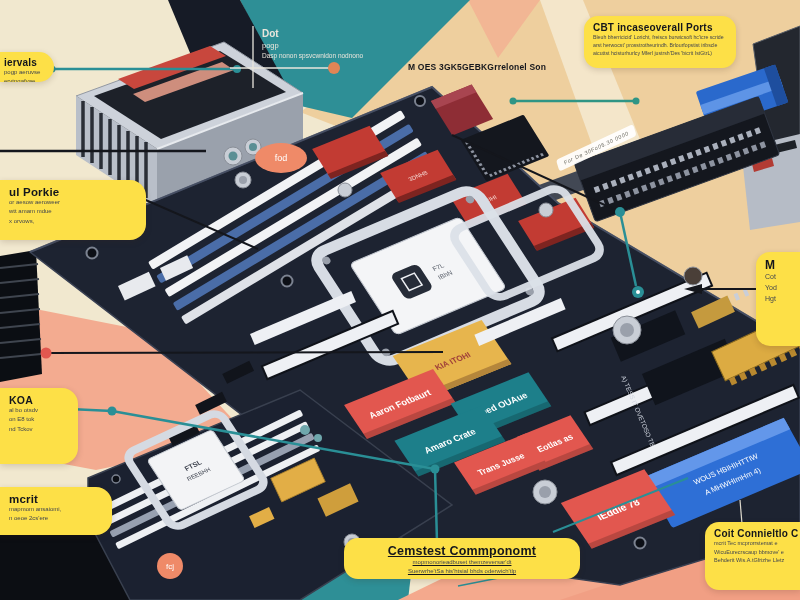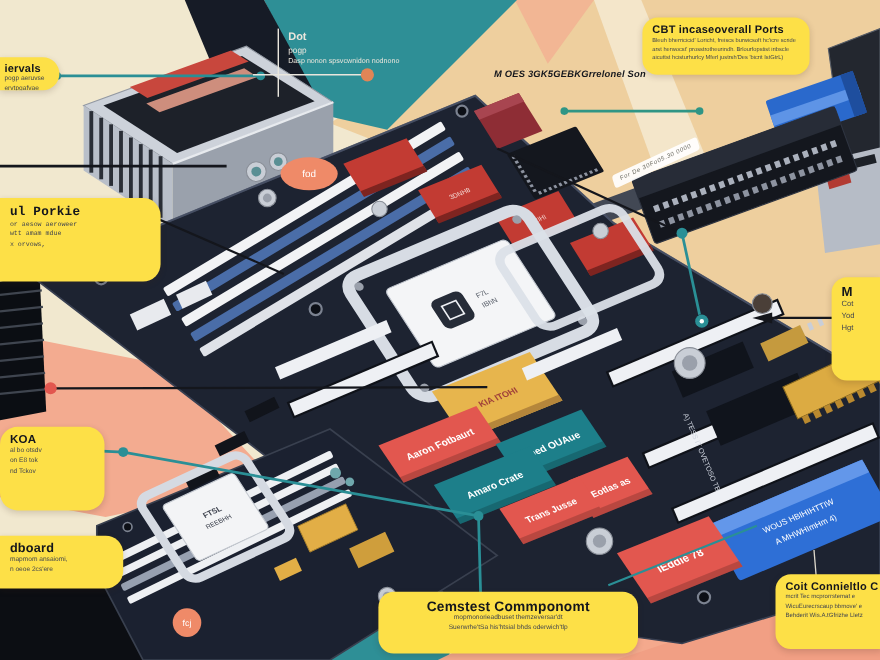--- a/index.html
+++ b/index.html
@@ -10,21 +10,21 @@
   .callout{position:absolute;background:#fde047;color:#14161c;box-shadow:0 2px 6px rgba(60,40,20,.18);padding:6px 9px;box-sizing:border-box;overflow:hidden;}
   .co-title{font-weight:bold;font-size:10.5px;letter-spacing:.2px;white-space:nowrap;}
   .co-line{font-size:6px;color:#43464e;line-height:1.55;white-space:nowrap;}
   .r-all{border-radius:14px;}
   .r-right{border-radius:0 16px 16px 0;}
   .r-left{border-radius:14px 0 0 14px;}
   .navy-label{position:absolute;left:262px;top:28px;width:150px;color:#eae6dc;}
   .navy-label .l1{font-weight:bold;font-size:10px;}
   .navy-label .l2{font-size:7.5px;margin-top:2px;}
   .navy-label .l3{font-size:6.5px;margin-top:2px;white-space:nowrap;}
-  .topcenter-label{position:absolute;left:449px;top:62px;font-size:8.5px;font-weight:bold;color:#15171d;white-space:nowrap;letter-spacing:.2px;font-style:italic;}
+  .topcenter-label{position:absolute;left:408px;top:62px;font-size:8.5px;font-weight:bold;color:#15171d;white-space:nowrap;letter-spacing:.2px;}
   .strip-label{position:absolute;left:556px;top:160px;background:rgba(255,255,255,.92);border-radius:3px;padding:3px 7px;font-size:5.5px;color:#6b6a60;letter-spacing:.6px;transform:rotate(-25deg) skewX(-8deg);transform-origin:left top;white-space:nowrap;}
   .ctr{text-align:center;}
 </style>
 </head>
 <body>
 
 <div id="stage">
 
 <svg id="art" width="800" height="600" viewBox="0 0 800 600">
 
@@ -370,55 +370,55 @@
 </div>
 <div class="topcenter-label">M OES 3GK5GEBKGrrelonel Son</div>
 <div class="strip-label">For De 30Fo05.30 0000</div>
 
 <div class="callout r-right" style="left:0;top:52px;width:54px;height:30px;padding:5px 4px;">
   <div class="co-title" style="font-size:10px;">iervals</div>
   <div class="co-line">pogp aeruvse</div>
   <div class="co-line">ervtpgafvae</div>
 </div>
 
-<div class="callout r-right" style="left:0;top:180px;width:146px;height:76px;font-family:Liberation Mono, monospace;">
+<div class="callout r-right" style="left:0;top:180px;width:146px;height:60px;">
   <div class="co-title" style="font-size:11.5px;">ul Porkie</div>
   <div class="co-line">or aesow aeroweer</div>
   <div class="co-line">wtt amam mdue</div>
   <div class="co-line">x orvows,</div>
 </div>
 
-<div class="callout r-right" style="left:0;top:388px;width:95px;height:76px;border-radius:16px;">
+<div class="callout r-right" style="left:0;top:388px;width:78px;height:76px;">
   <div class="co-title" style="font-size:10.5px;">KOA</div>
   <div class="co-line">al bo otsdv</div>
   <div class="co-line">on E8 tok</div>
   <div class="co-line">nd Tckov</div>
 </div>
 
 <div class="callout r-right" style="left:0;top:487px;width:112px;height:48px;">
-  <div class="co-title" style="font-size:11.5px;">dboard</div>
+  <div class="co-title" style="font-size:11.5px;">mcrit</div>
   <div class="co-line">mapmom ansaiomi,</div>
   <div class="co-line">n oeoe 2cs'ere</div>
 </div>
 
 <div class="callout r-all" style="left:584px;top:16px;width:152px;height:52px;">
   <div class="co-title" style="font-size:10px;">CBT incaseoverall Ports</div>
   <div class="co-line" style="font-size:5.2px;">Bleuh bherricicid' Loricht, freiscs burwicsoft hc'icre scride</div>
   <div class="co-line" style="font-size:5.2px;">arst herwocst' prosstrotheurindh. Brlourfopstist iribscle</div>
   <div class="co-line" style="font-size:5.2px;">aicuttst hcisturhurlcy Mferl justrsh'Des 'bicrit IstGtrL)</div>
 </div>
 
 <div class="callout r-left" style="left:756px;top:252px;width:44px;height:94px;">
   <div class="co-title" style="font-size:12px;">M</div>
   <div class="co-line" style="font-size:7px;">Cot</div>
   <div class="co-line" style="font-size:7px;">Yod</div>
   <div class="co-line" style="font-size:7px;">Hgt</div>
 </div>
 
-<div class="callout r-all ctr" style="left:344px;top:538px;width:236px;height:56px;">
+<div class="callout r-all ctr" style="left:344px;top:538px;width:236px;height:41px;text-decoration:underline;">
   <div class="co-title" style="font-size:12.5px;">Cemstest Commponomt</div>
   <div class="co-line">mopmonorieadbuset themzeversar'dt</div>
   <div class="co-line">Suerwrhe'tSa his'htsial bhds oderwich'tlp</div>
 </div>
 
 <div class="callout r-left" style="left:705px;top:522px;width:96px;height:68px;">
   <div class="co-title" style="font-size:10px;">Coit Connieltlo C</div>
   <div class="co-line" style="font-size:5.5px;">mcrit Tec mcprorrstemat e</div>
   <div class="co-line" style="font-size:5.5px;">WicuEurecrscaup bbmove' e</div>
   <div class="co-line" style="font-size:5.5px;">Behderit Wis.A.tGfrizhe Lletz</div>

